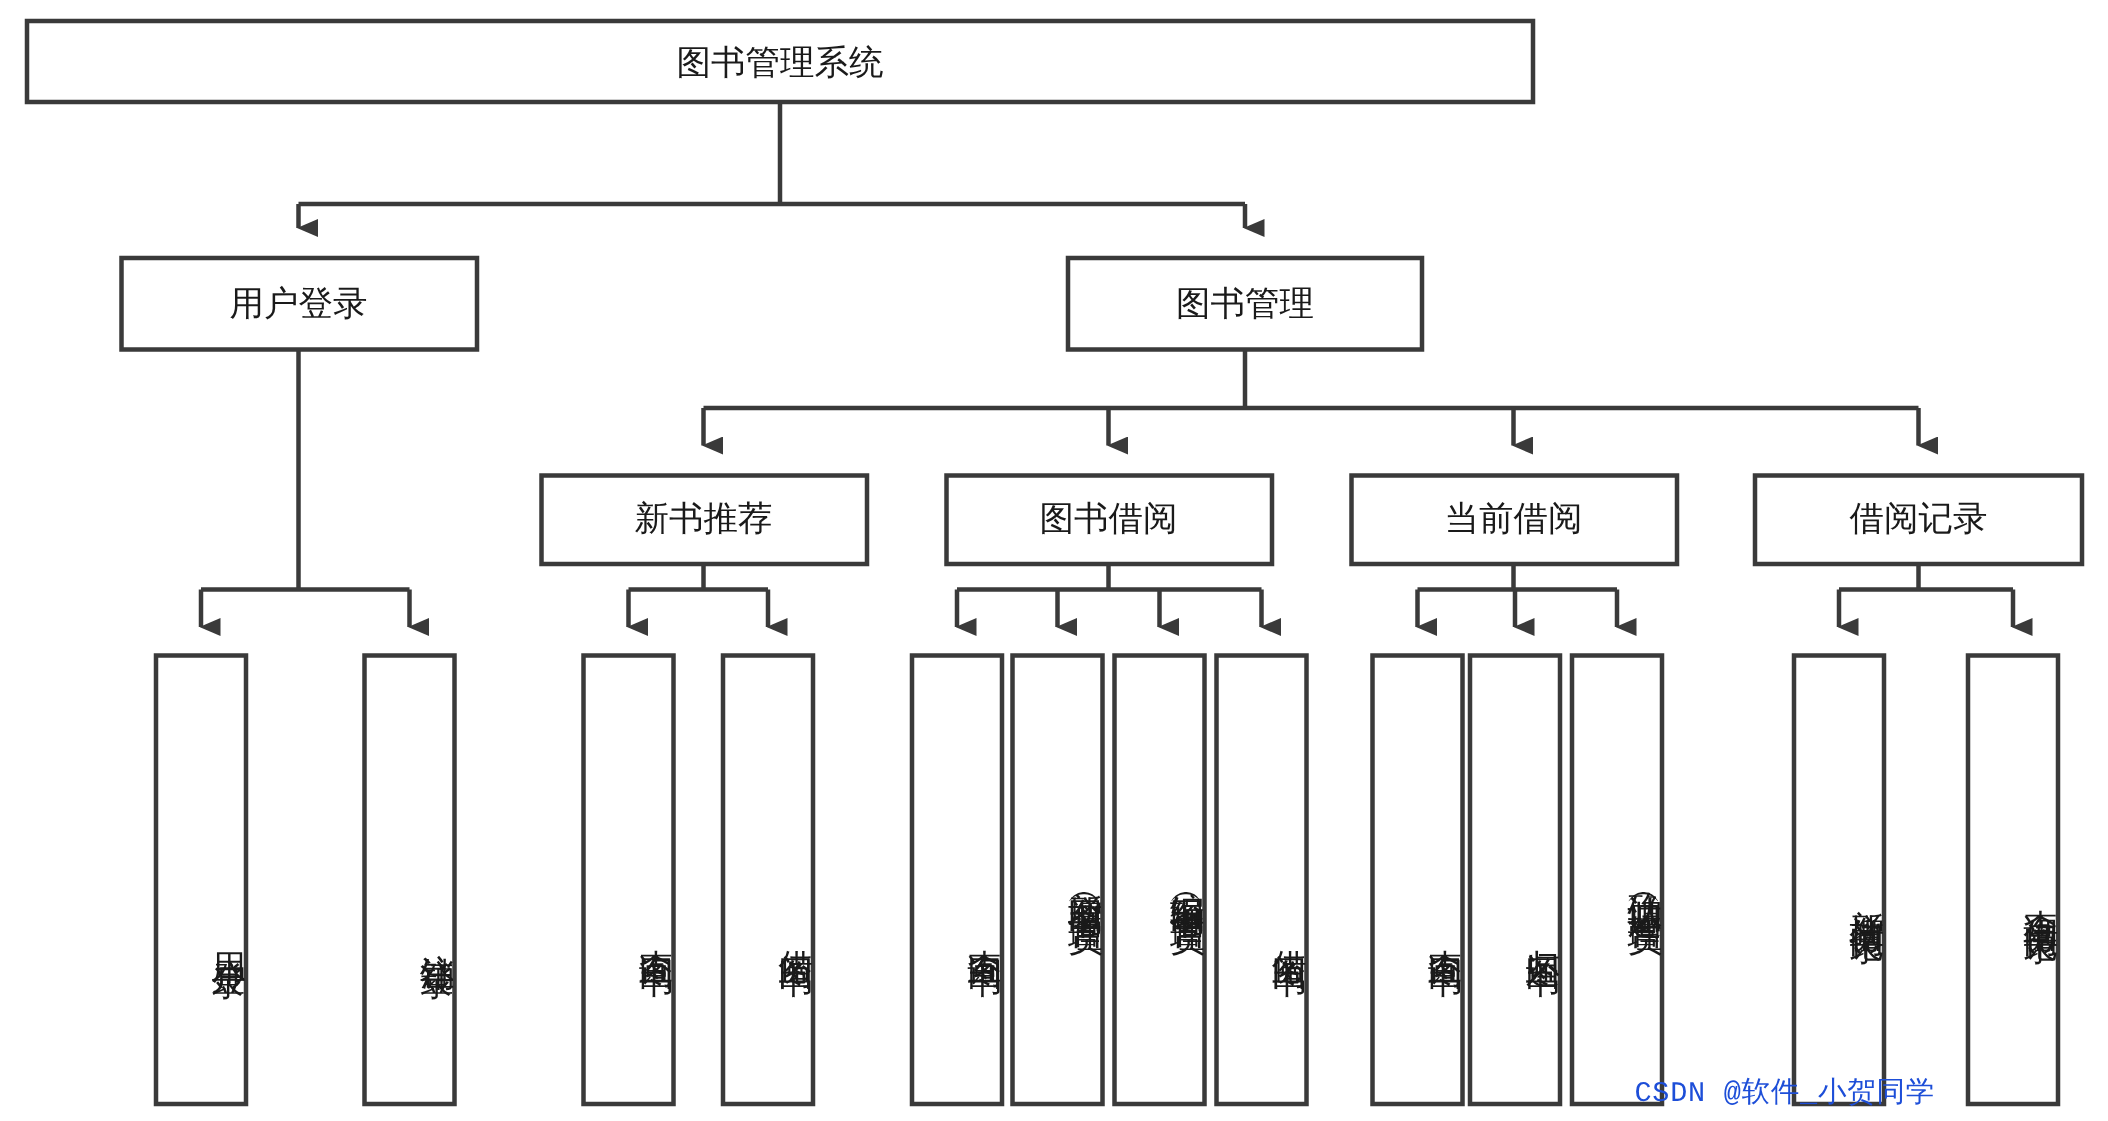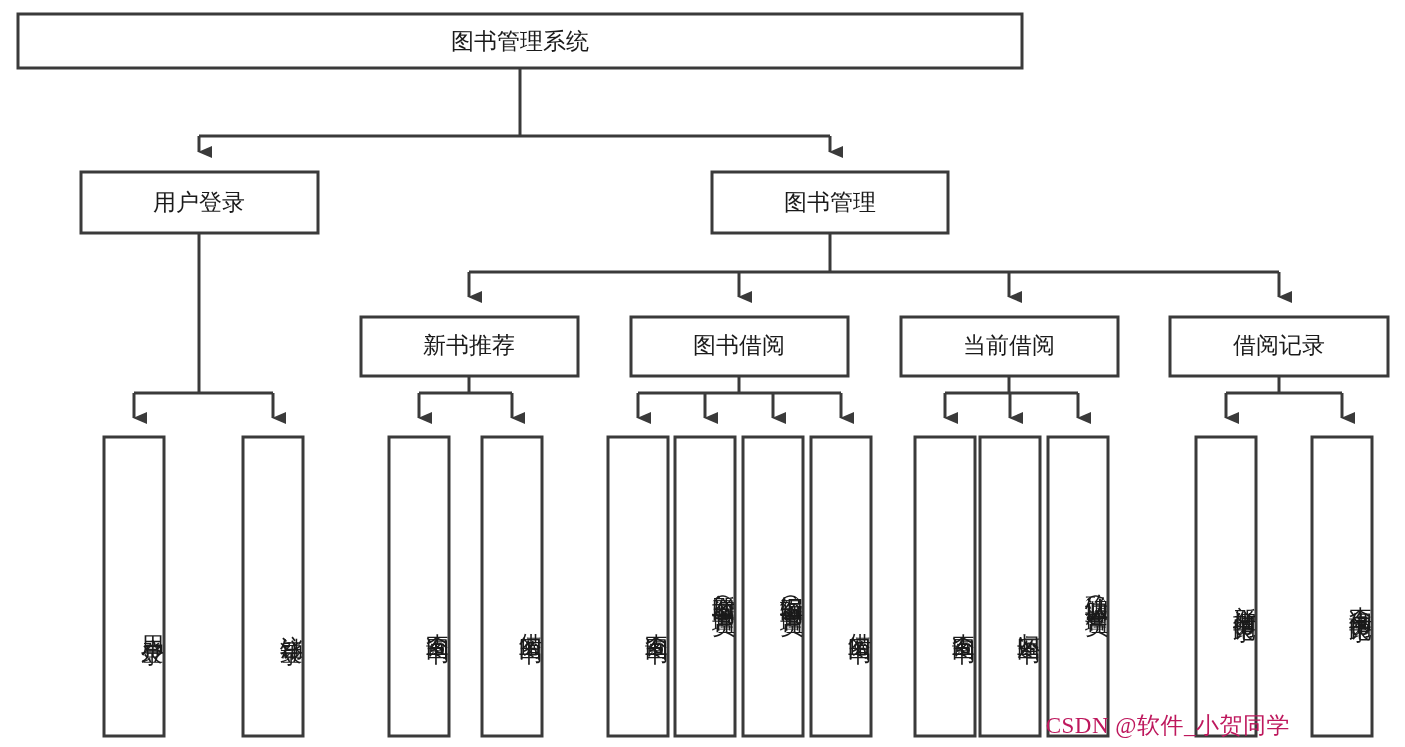--- a/index.html
+++ b/index.html
@@ -60,23 +60,23 @@
     white-space: nowrap;
     display: flex;
     align-items: flex-start;
     justify-content: center;
     pointer-events: none;
   }
   .watermark {
     position: absolute;
     right: 8px;
     bottom: 6px;
-    font-family: Liberation Serif, serif;
-    font-size: 23px;
-    color: #be185d;
+    font-family: Liberation Mono, monospace;
+    font-size: 19px;
+    color: #1d4ed8;
     white-space: nowrap;
     letter-spacing: 0.5px;
   }
 </style>
 </head>
 <body>
 
 <div id="diagram-root">
 
   <svg id="flow" viewBox="0 0 1405 747">

